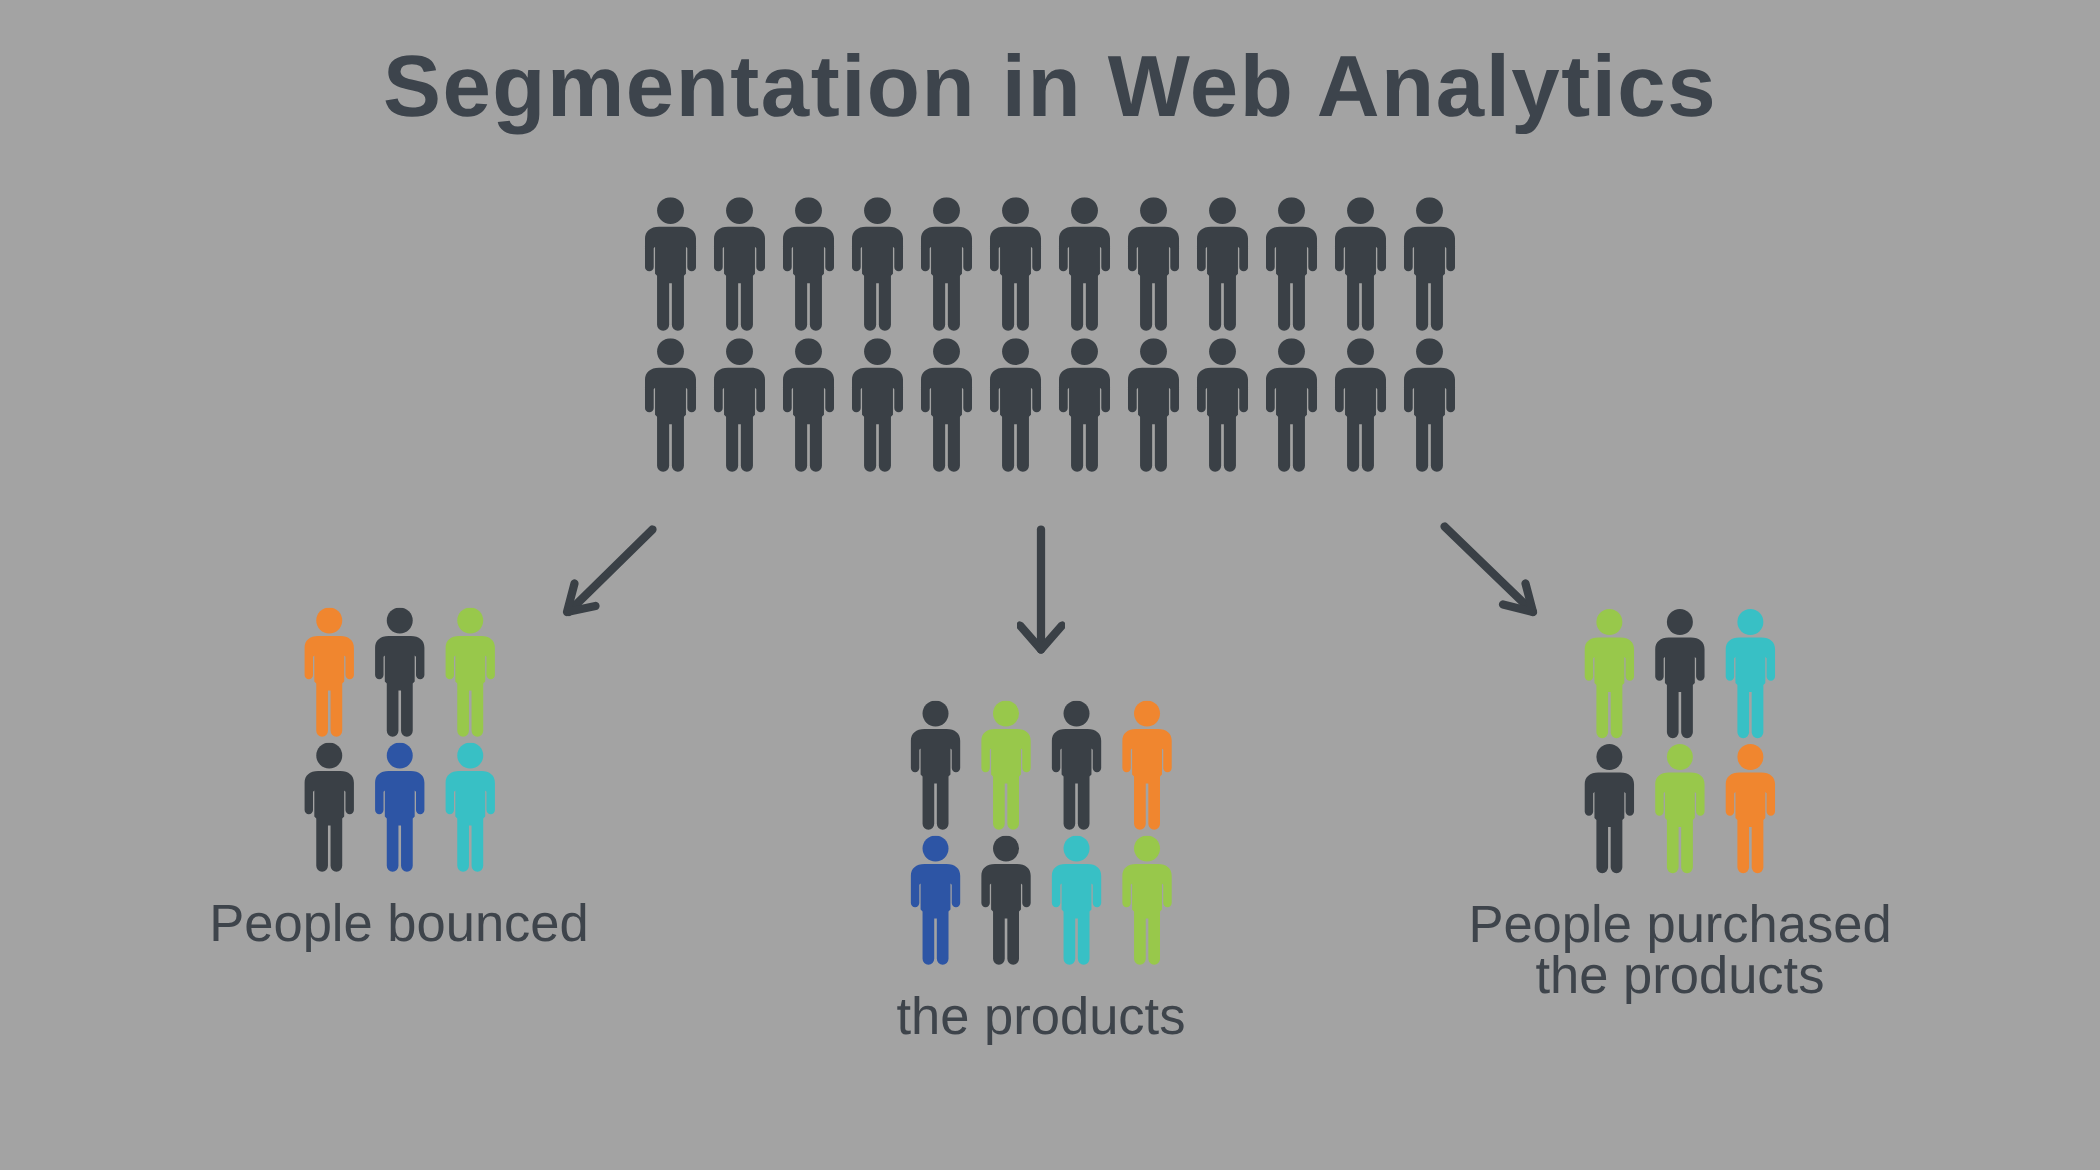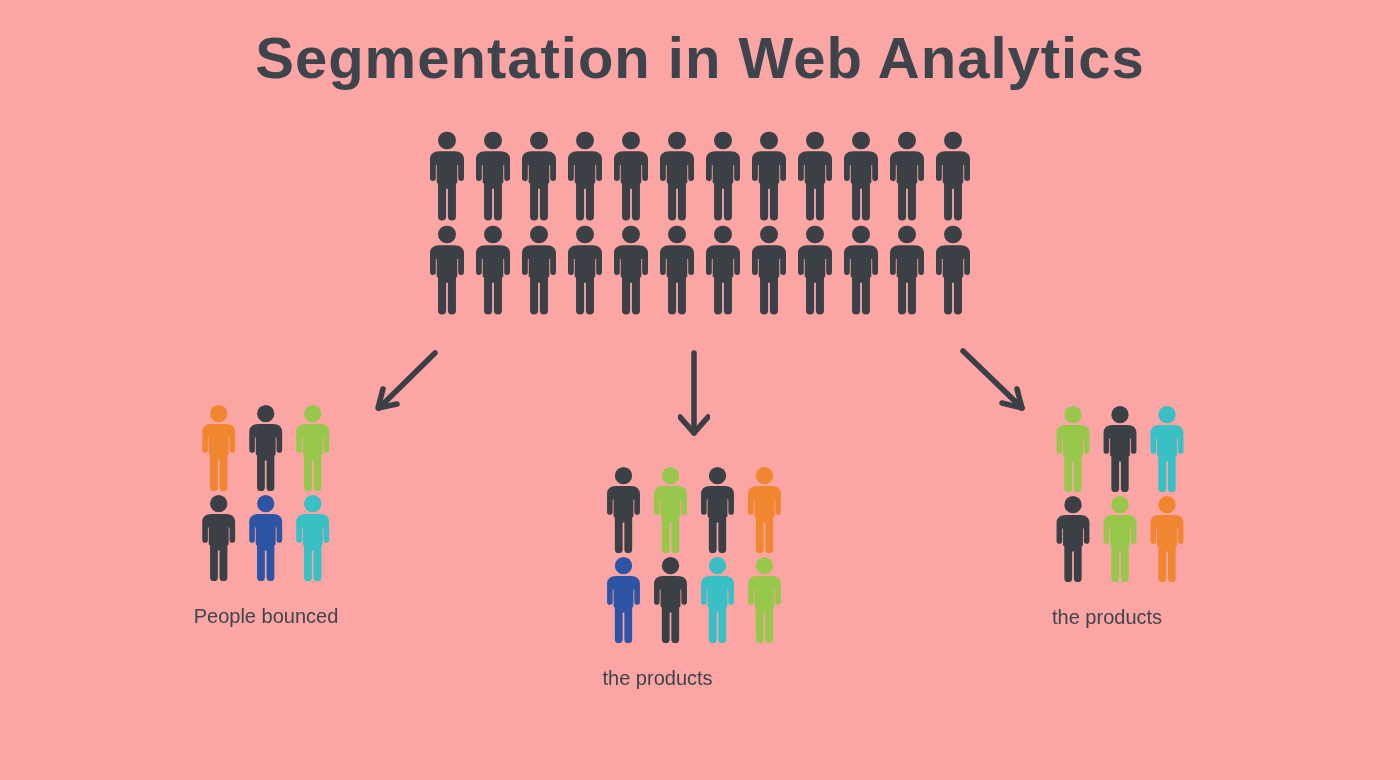--- a/index.html
+++ b/index.html
@@ -39,21 +39,22 @@
     position: absolute;
     transform: translateX(-50%);
   }
   .seg-row {
     display: flex;
     gap: 5px;
     justify-content: center;
   }
   .seg-label {
     margin-top: 14px;
-    font-size: 20px;
+    text-align: center;
+    font-size: 35px;
     line-height: 34px;
     white-space: nowrap;
   }
   #segment-bounced   { left: 266px;  top: 405px; }
   #segment-viewed    { left: 694px;  top: 467px; }
   #segment-purchased { left: 1120px; top: 406px; }
   .arrow { position: absolute; }
   #arrow-left   { left: 357px; top: 341px; }
   #arrow-center { left: 678px; top: 349px; }
   #arrow-right  { left: 947px; top: 341px; }
@@ -70,21 +71,21 @@
 
 <svg width="0" height="0" style="position:absolute" aria-hidden="true">
   <defs>
     <symbol id="person-shape" viewBox="0 0 96 208">
       <circle cx="48" cy="20" r="20" fill="currentColor"></circle>
       <path fill="currentColor" d="M31 44 H65 C78 44 86 51 86 62 V104 A6.5 6.5 0 0 1 73 104 V76 L71 74 V114 L68 117 V190 A9 9 0 0 1 50 190 V128 H46 V190 A9 9 0 0 1 28 190 V117 L25 114 V74 L23 76 V104 A6.5 6.5 0 0 1 10 104 V62 C10 51 18 44 31 44 Z"></path>
     </symbol>
   </defs>
 </svg>
 
-<div class="canvas" style="background: #fca5a5;">
+<div class="canvas" style="background: #a3a3a3;">
 
   <h1 class="title" style="color: rgb(61, 68, 76);">Segmentation in Web Analytics</h1>
 
   <div class="crowd">
     <div class="crowd-row">
         <svg viewBox="0 0 96 208" class="person" style="color: rgb(58, 64, 70);">
           <use href="#person-shape"></use>
         </svg>
         <svg viewBox="0 0 96 208" class="person" style="color: rgb(58, 64, 70);">
           <use href="#person-shape"></use>
@@ -255,17 +256,18 @@
           <use href="#person-shape"></use>
         </svg>
         <svg viewBox="0 0 96 208" class="person" style="color: rgb(152, 200, 75);">
           <use href="#person-shape"></use>
         </svg>
         <svg viewBox="0 0 96 208" class="person" style="color: rgb(240, 134, 47);">
           <use href="#person-shape"></use>
         </svg>
       </div>
     <div class="seg-label" style="color: rgb(62, 68, 75);">
+      <div>People purchased</div>
       <div>the products</div>
     </div>
   </div>
 
 </div>
 
 </body></html>

